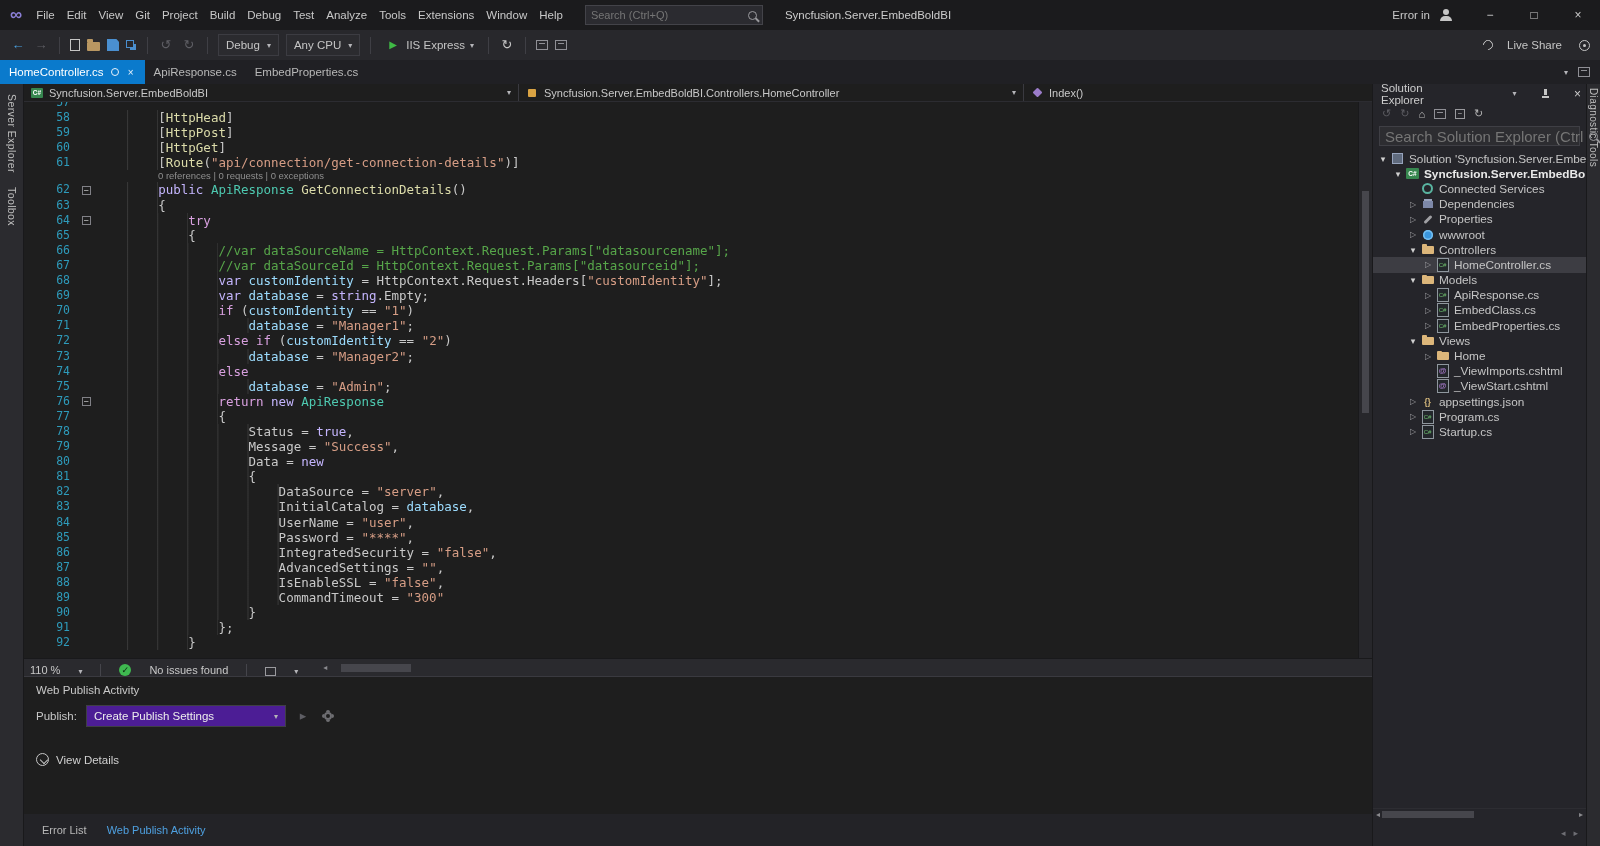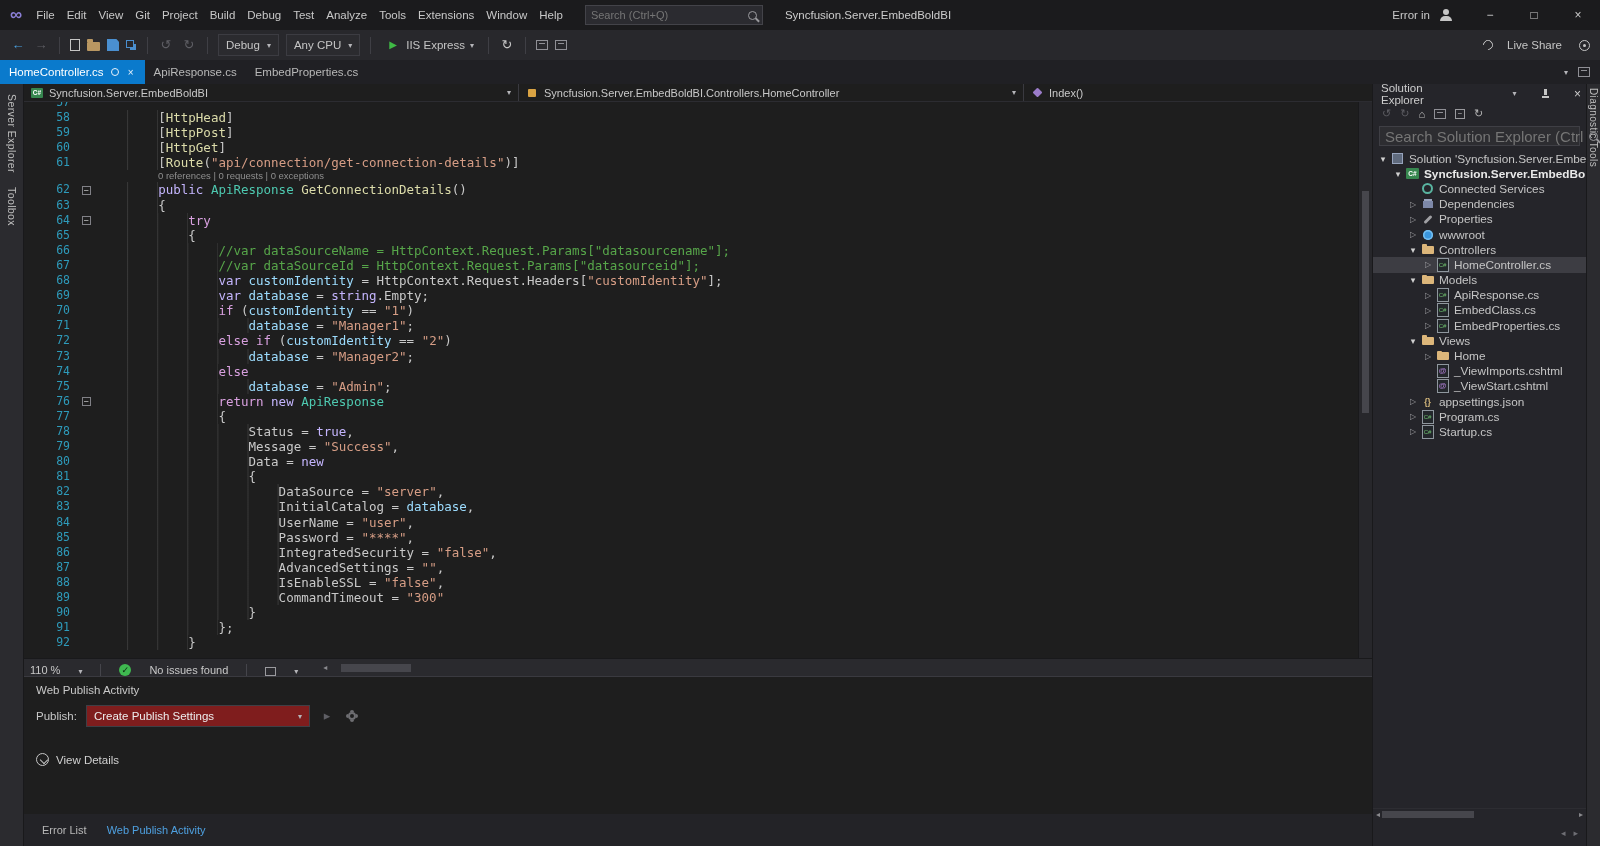--- a/index.html
+++ b/index.html
@@ -92,21 +92,21 @@
   .check-circle{width:12px;height:12px;border-radius:50%;background:#3fb950;color:#0c2410;font-size:9px;line-height:12px;text-align:center;flex:none}
   .es-sep{width:1px;height:12px;background:#45454b}
   .health-ico{width:11px;height:9px;border:1px solid #9a9a9e}
   .h-scroll{flex:1;height:100%;display:flex;align-items:center;background:#2a2a2e;position:relative;margin-left:4px}
   .h-thumb{width:70px;height:8px;background:#46464c;margin-left:14px}
 
   
   .publish-panel{height:138px;flex:none;background:#1e1e1e;border-top:1px solid #3a3a40;font-size:11.5px}
   .pp-title{padding:7px 0 0 12px;color:#c8c8c8}
   .pp-row{display:flex;align-items:center;gap:9px;margin:9px 0 0 12px}
-  .combo-lg{width:224px;height:22px;background:#7f1d1d;border:1px solid #3f3f45;display:flex;align-items:center;padding:0 7px;color:#ededed}
+  .combo-lg{width:200px;height:22px;background:#4c1d95;border:1px solid #3f3f45;display:flex;align-items:center;padding:0 7px;color:#ededed}
   .combo-lg .caret{margin-left:auto}
   .gear{width:8px;height:8px;border:2px solid #6e6e72;border-radius:50%;box-shadow:0 -4px 0 -2px #6e6e72,0 4px 0 -2px #6e6e72,-4px 0 0 -2px #6e6e72,4px 0 0 -2px #6e6e72;margin-left:4px}
   .pp-status{display:flex;align-items:center;gap:10px;margin:15px 0 0 12px}
   .pp-status b{color:#f2f2f2;font-size:11.5px}
   .progress-track{width:160px;height:10px;background:#d6d6d6}
   .pp-details{display:flex;align-items:center;gap:7px;margin:26px 0 0 12px;color:#d0d0d0}
   .chev-circle{width:13px;height:13px;border:1px solid #c5c5c5;border-radius:50%;position:relative}
   .chev-circle::after{content:"";position:absolute;left:3.5px;top:3px;width:5px;height:5px;border-right:1.5px solid #c5c5c5;border-bottom:1.5px solid #c5c5c5;transform:rotate(45deg)}
 
   

